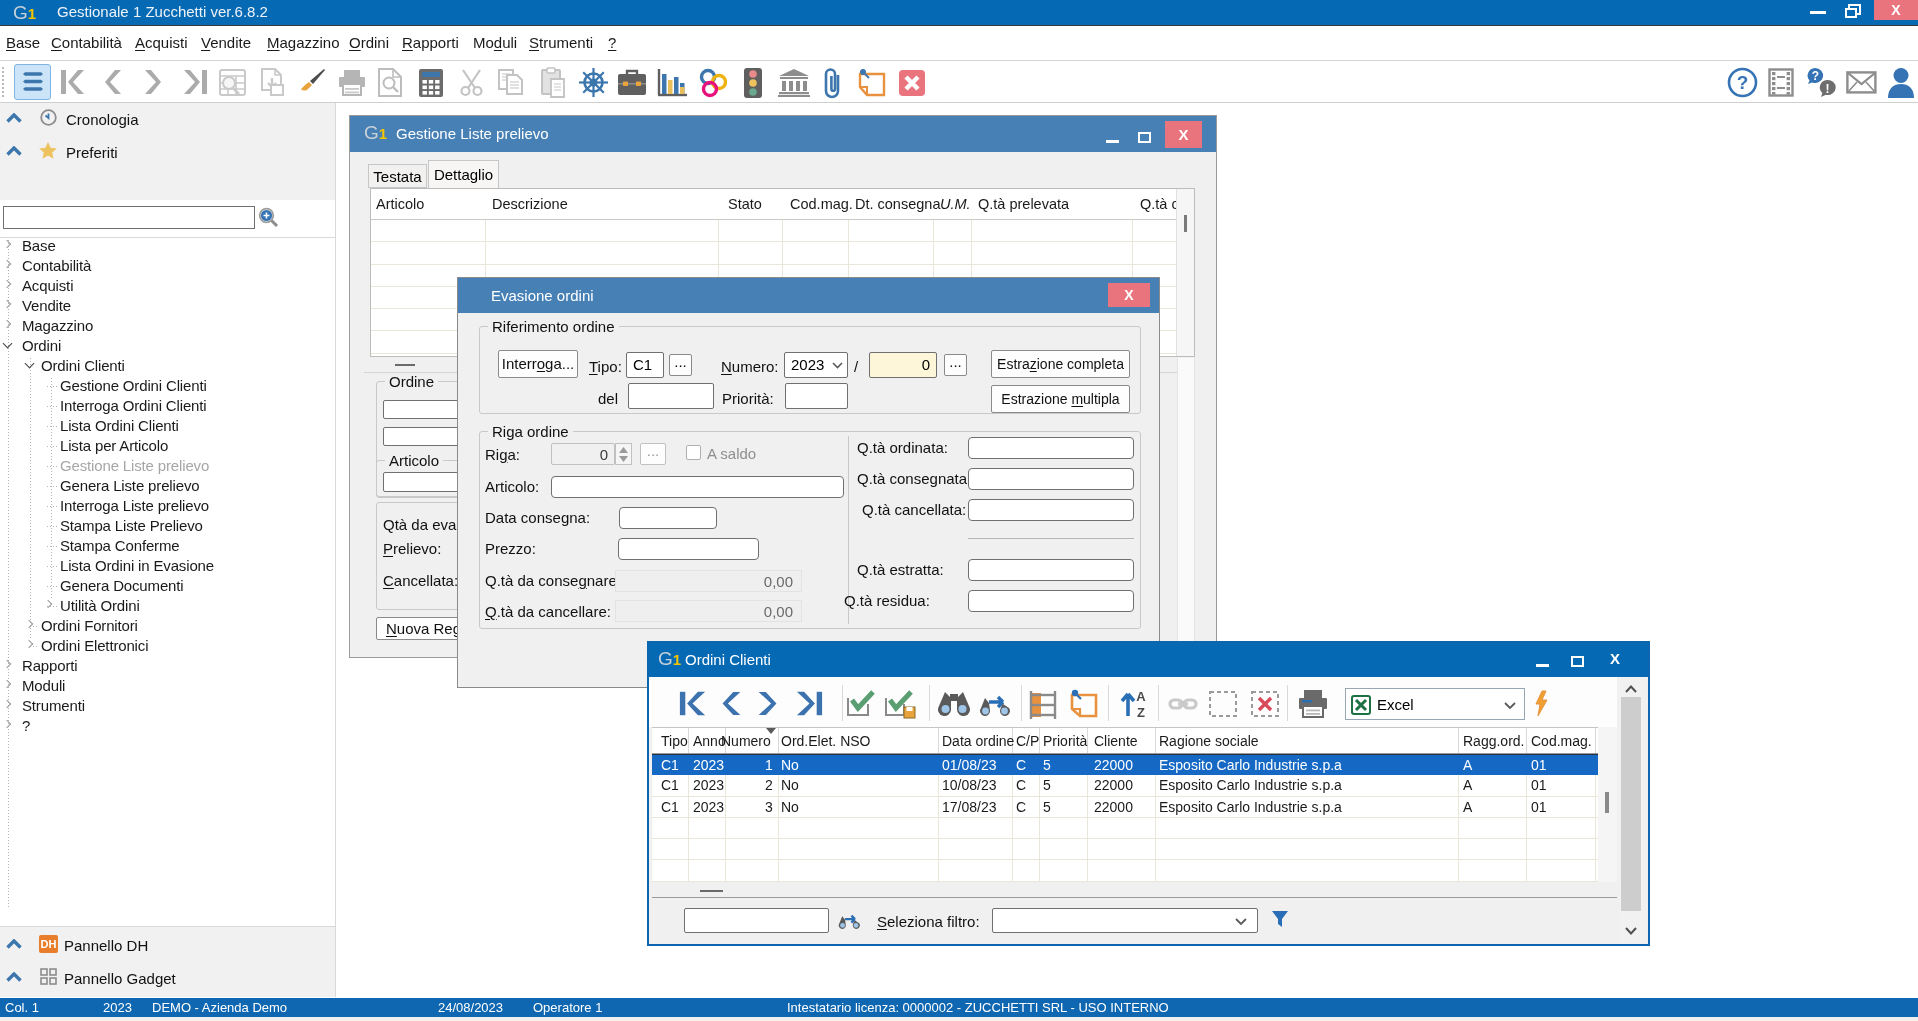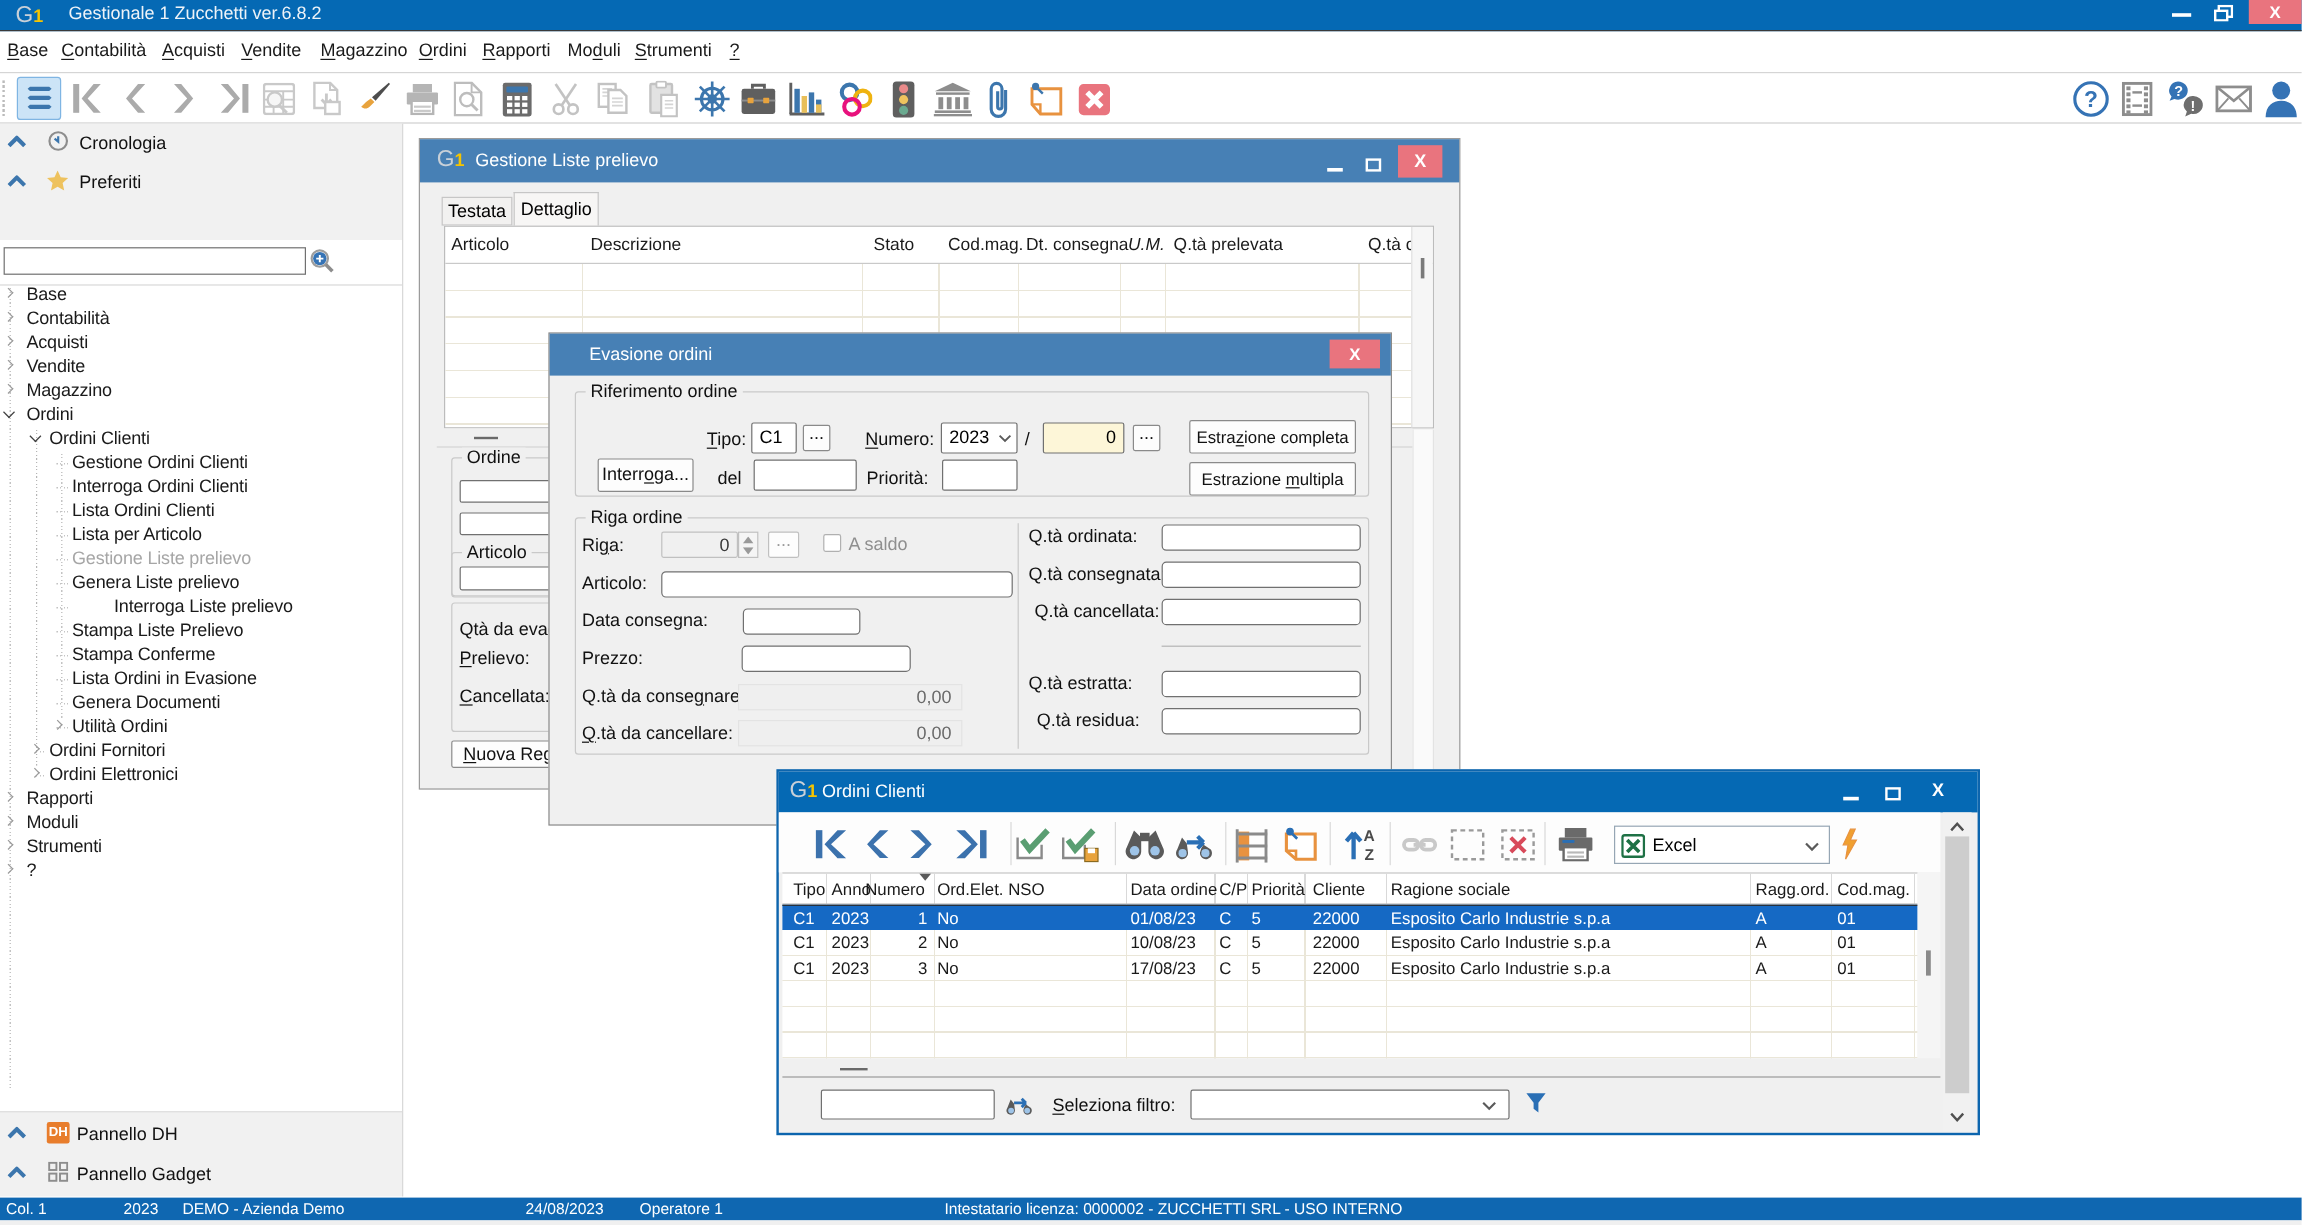--- a/index.html
+++ b/index.html
@@ -366,21 +366,21 @@
     <span class="cD" style="left:4px; top:102.0px;"></span>
       <span class="ti" style="left:22px; top:98.0px;">Ordini</span>
     <span class="cD" style="left:26px; top:122.0px;"></span>
       <span class="ti" style="left:41px; top:118.0px;">Ordini Clienti</span>
     <span class="ti" style="left:60px; top:138.0px;">Gestione Ordini Clienti</span>
     <span class="ti" style="left:60px; top:158.0px;">Interroga Ordini Clienti</span>
     <span class="ti" style="left:60px; top:178.0px;">Lista Ordini Clienti</span>
     <span class="ti" style="left:60px; top:198.0px;">Lista per Articolo</span>
     <span class="ti" style="left:60px; top:218.0px; color:#a6a6a6;">Gestione Liste prelievo</span>
     <span class="ti" style="left:60px; top:238.0px;">Genera Liste prelievo</span>
-    <span class="ti" style="left:60px; top:258.0px;margin-left:35px;">Interroga Liste prelievo</span>
+    <span class="ti" style="left:60px; top:258.0px;">Interroga Liste prelievo</span>
     <span class="ti" style="left:60px; top:278.0px;">Stampa Liste Prelievo</span>
     <span class="ti" style="left:60px; top:298.0px;">Stampa Conferme</span>
     <span class="ti" style="left:60px; top:318.0px;">Lista Ordini in Evasione</span>
     <span class="ti" style="left:60px; top:338.0px;">Genera Documenti</span>
     <span class="cR" style="left:45px; top:363.0px;"></span>
       <span class="ti" style="left:60px; top:358.0px;">Utilità Ordini</span>
     <span class="cR" style="left:26px; top:383.0px;"></span>
       <span class="ti" style="left:41px; top:378.0px;">Ordini Fornitori</span>
     <span class="cR" style="left:26px; top:403.0px;"></span>
       <span class="ti" style="left:41px; top:398.0px;">Ordini Elettronici</span>
@@ -467,21 +467,21 @@
 </div>
 
 <div class="win" id="win2" style="left:457px; top:277px; width:703px; height:411px; background:#f0f0f0; border:1px solid #8a8a8a;">
   <div style="position:absolute; left:0; top:0; width:100%; height:35px; background:#4780b5;">
     <div class="wtitle" style="left:33px; top:9px;">Evasione ordini</div>
     <div class="abs closebtn" style="left:650px; top:5px; width:42px; height:24px; font-size:14px; line-height:24px;">X</div>
   </div>
   <div class="grp" style="left:21px; top:48px; width:662px; height:88px;">
       <span class="glbl" style="left:8px;">Riferimento ordine</span>
     </div>
-  <div class="btn" style="left:40px; top:72px; width:80px; height:28px; line-height:26px;margin-top:32px;">Interr<u>o</u>ga...</div>
+  <div class="btn" style="left:40px; top:72px; width:80px; height:28px; line-height:26px;">Interr<u>o</u>ga...</div>
   <span class="lab" style="left:131px; top:80px;"><u>T</u>ipo:</span>
   <div class="tb" style="left:168px; top:74px; width:38px; height:26px; font-size:15px; padding:3px 0 0 6px;">C1</div>
   <div class="btn" style="left:211px; top:76px; width:23px; height:22px; line-height:14px;">...</div>
   <span class="lab" style="left:263px; top:80px;"><u>N</u>umero:</span>
   <div class="tb" style="left:326px; top:74px; width:64px; height:26px; font-size:15px; padding:3px 0 0 6px;">2023
     <svg class="abs" style="right:4px; top:9px;" width="11" height="7" viewBox="0 0 11 7">
         <polyline points="1,1 5.5,5.5 10,1" fill="none" stroke="#5a5a5a" stroke-width="1.6"></polyline>
       </svg></div>
   <span class="lab" style="left:396px; top:80px;">/</span>
   <div class="tb" style="left:411px; top:74px; width:68px; height:26px; background:#fdf6d8; font-size:15px; text-align:right; padding:3px 6px 0 0;">0</div>
@@ -521,21 +521,21 @@
   <div class="abs" style="left:390px; top:158px; width:1px; height:188px; background:#c9c9c9;"></div>
   <span class="lab" style="left:399px; top:161px;">Q.tà ordinata:</span>
   <div class="tb" style="left:510px; top:159px; width:166px; height:22px; border-radius:4px;"></div>
   <span class="lab" style="left:399px; top:192px;">Q.tà consegnata:</span>
   <div class="tb" style="left:510px; top:190px; width:166px; height:22px; border-radius:4px;"></div>
   <span class="lab" style="left:404px; top:223px;">Q.tà cancellata:</span>
   <div class="tb" style="left:510px; top:221px; width:166px; height:22px; border-radius:4px;"></div>
   <div class="abs" style="left:510px; top:260px; width:166px; height:1px; background:#b5b5b5;"></div>
   <span class="lab" style="left:399px; top:283px;">Q.tà estratta:</span>
   <div class="tb" style="left:510px; top:281px; width:166px; height:22px; border-radius:4px;"></div>
-  <span class="lab" style="left:406px; top:314px;">Q.tà residua:</span>
+  <span class="lab" style="left:386px; top:314px;">Q.tà residua:</span>
   <div class="tb" style="left:510px; top:312px; width:166px; height:22px; border-radius:4px;"></div>
 </div>
 
 <div class="win" id="win3" style="left:647px; top:641px; width:1003px; height:305px; background:#f0f0f0; border:2px solid #0c65ae;">
   <div style="position:absolute; left:0; top:0; width:100%; height:34px; background:#0569b4;">
     <div class="g1logo" style="left:9px; top:5px;"><span class="g">G</span><span class="one">1</span></div>
     <div class="wtitle" style="left:36px; top:8px;">Ordini Clienti</div>
     <div class="abs" style="left:887px; top:21px; width:13px; height:3px; background:#fff;"></div>
     <div class="abs" style="left:922px; top:13px; width:13px; height:11px; border:2px solid #fff;"></div>
     <div class="abs" style="left:961px; top:7px; color:#fff; font-weight:bold; font-size:15px;">X</div>

